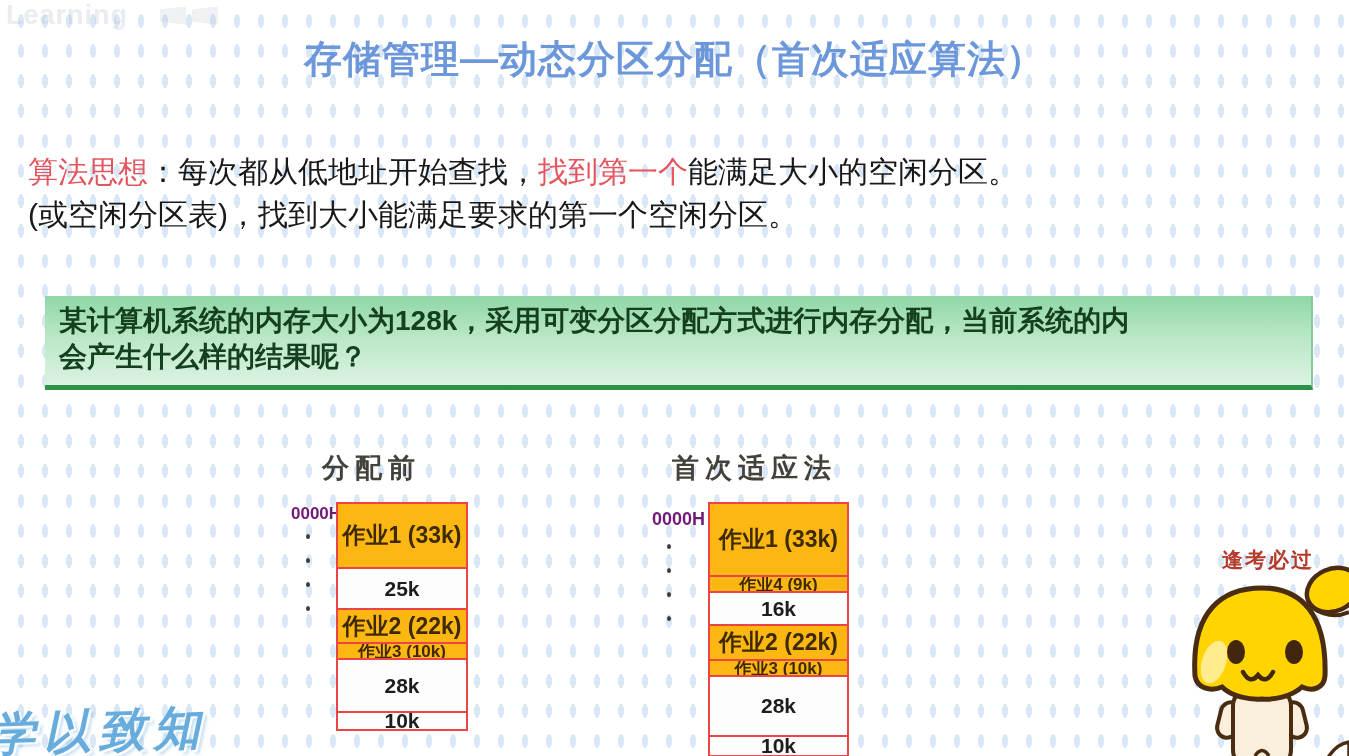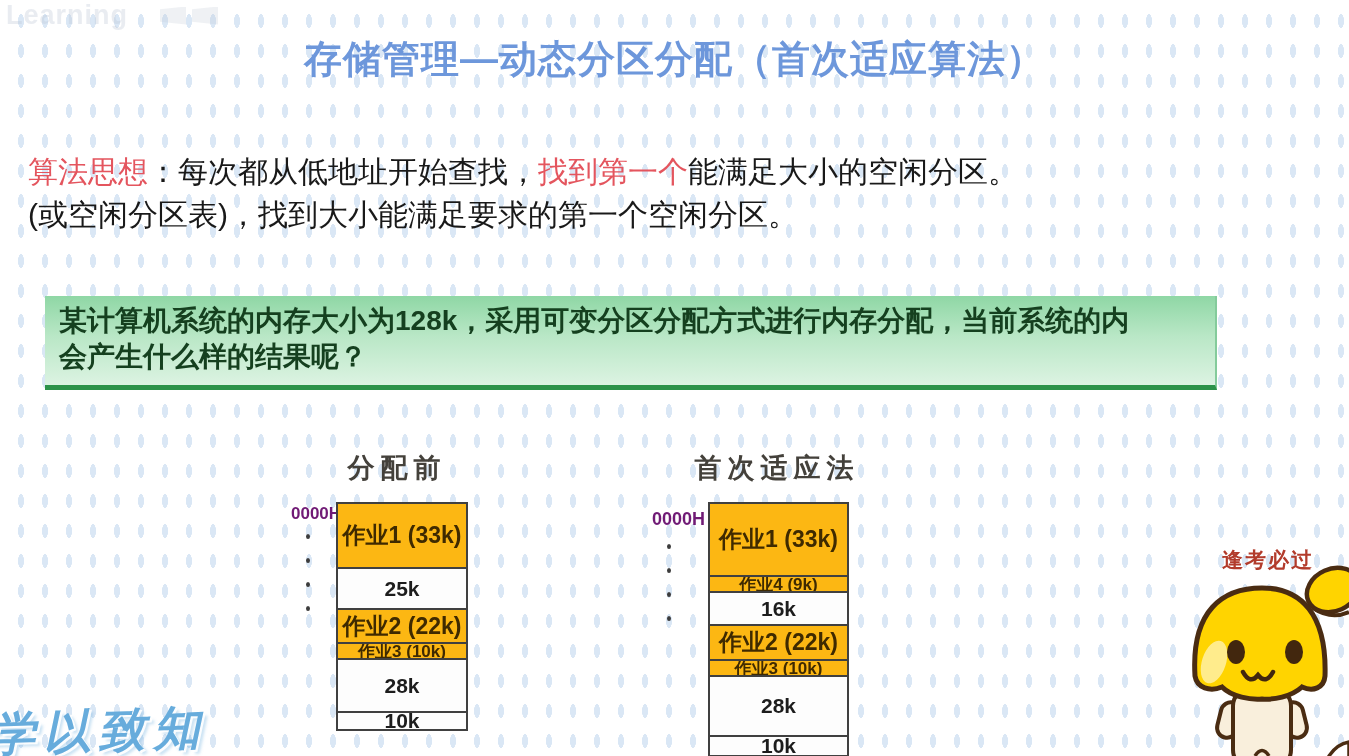--- a/index.html
+++ b/index.html
@@ -48,39 +48,39 @@
   
   .intro{
     left:28px;top:150px;width:1315px;
     font-size:30px;line-height:43px;
     color:#191919;
   }
   .red{color:#e4555e;}
 
   
   .problem-box{
-    left:45px;top:296px;width:1172px;
+    left:45px;top:296px;width:1268px;
     box-sizing:border-box;
     padding:7px 20px 10px 14px;
     background:linear-gradient(180deg,#8fd7a5 0%,#b9e7c6 45%,#dcf3e2 100%);
     border-bottom:5px solid #2c9249;
     border-right:2px solid #84cb9b;
     font-size:28px;font-weight:bold;line-height:36px;
     color:#15401f;
   }
 
   
   .diag-header{
     font-size:27px;font-weight:bold;color:#44413b;
-    letter-spacing:6px;text-align:center;
+    letter-spacing:6px;text-align:left;
   }
   .mem-col{position:absolute;}
   .seg{
     box-sizing:border-box;
-    border:2px solid #404040;
+    border:2px solid #ef4444;
     background:#fdfdfd;
     display:flex;align-items:center;justify-content:center;
     font-weight:bold;overflow:hidden;
   }
   .seg + .seg{margin-top:-2px;}
   .seg.allocated{background:#fcb713;color:#3f2a00;font-size:23px;}
   .seg.free{color:#1d1d1d;font-size:21px;}
   .seg.thin{font-size:17px;}
   .addr{font-size:17px;font-weight:bold;color:#701a75;}
   .dots i{

